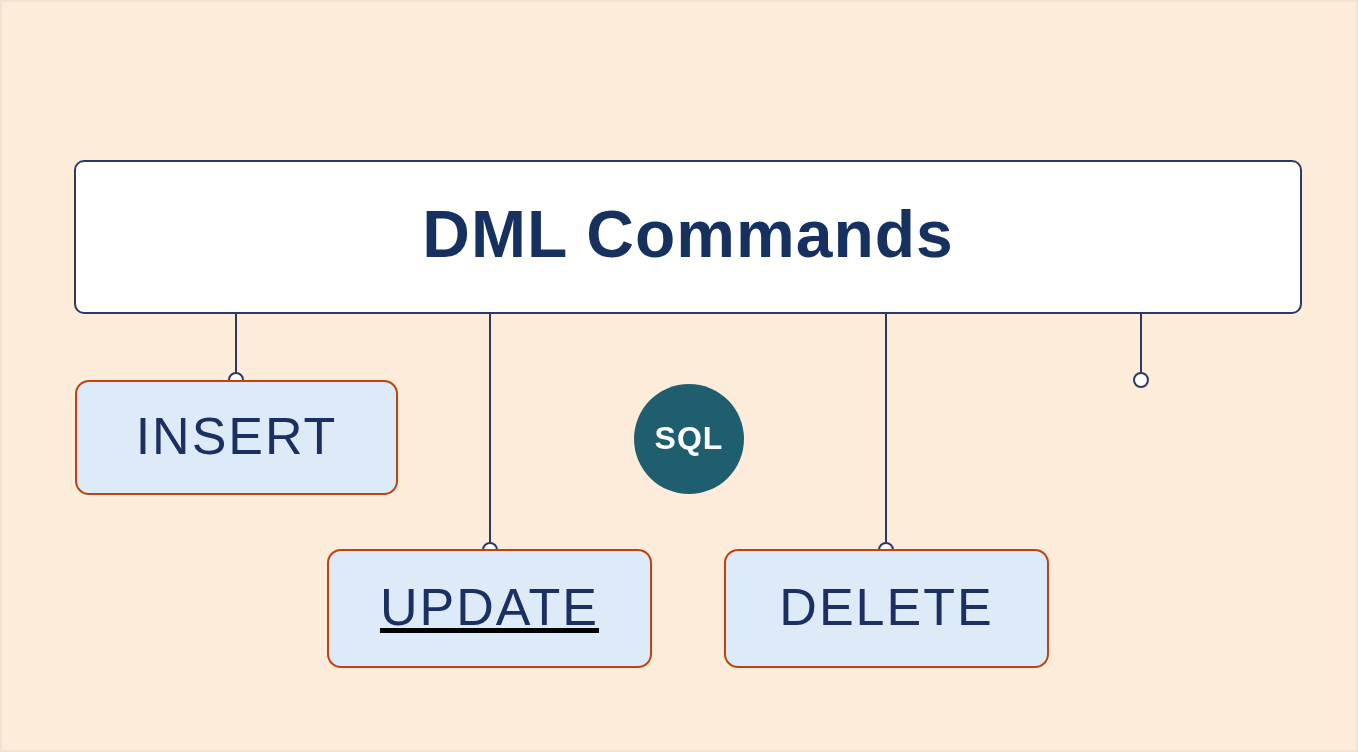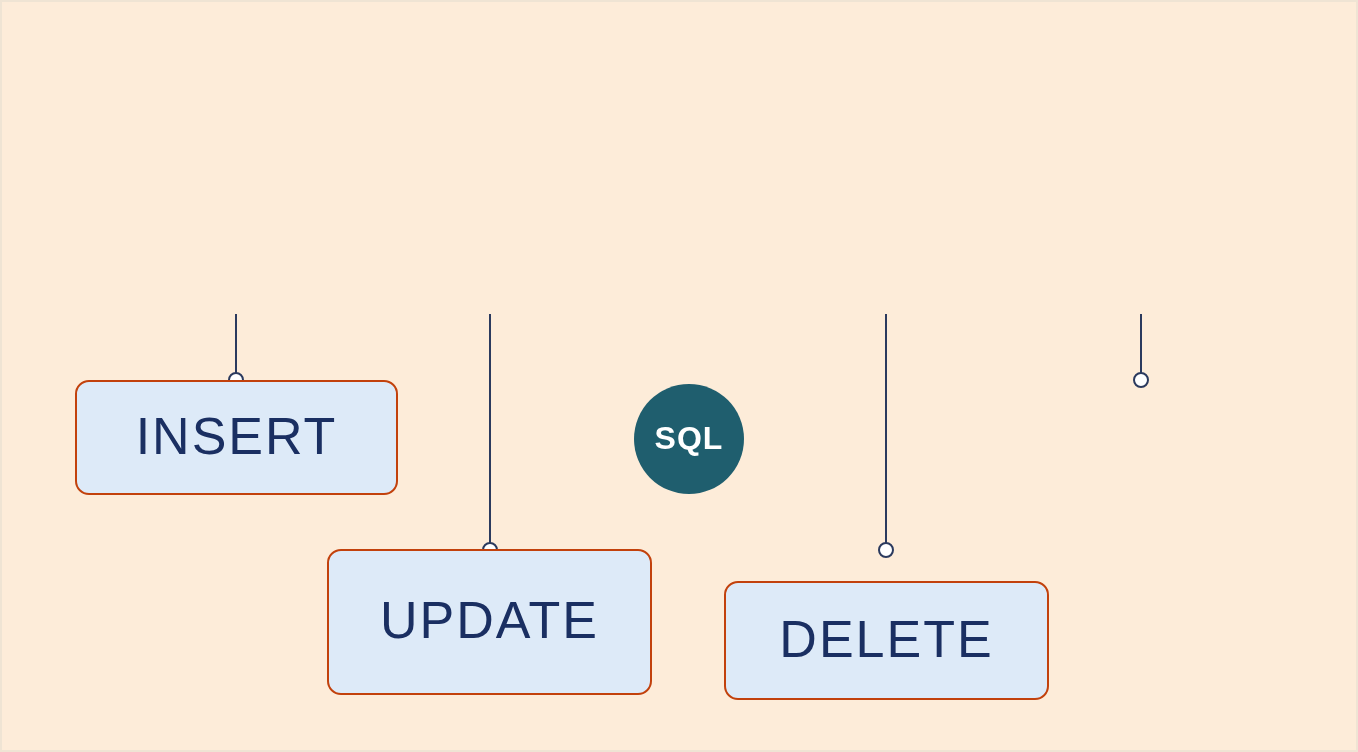--- a/index.html
+++ b/index.html
@@ -53,22 +53,22 @@
   }
   .node-label {
     color: #1a2f62;
     font-size: 52px;
     letter-spacing: 2px;
     line-height: 1;
     padding-bottom: 4px;
   }
   .node-insert { left: 73px;  top: 378px; width: 323px; height: 115px; }
   .node-select { left: 978px; top: 378px; width: 322px; height: 115px; }
-  .node-update { left: 325px; top: 547px; width: 325px; height: 146px; }
-  .node-delete { left: 722px; top: 547px; width: 325px; height: 119px; margin-top: 32px; }
+  .node-update { left: 325px; top: 547px; width: 325px; height: 119px; text-decoration: underline; }
+  .node-delete { left: 722px; top: 547px; width: 325px; height: 119px; }
   
   .connector {
     position: absolute;
     width: 2px;
     background: #2b3a5e;
   }
   .line-insert { left: 233px;  top: 312px; height: 66px; }
   .line-update { left: 487px;  top: 312px; height: 236px; }
   .line-delete { left: 883px;  top: 312px; height: 236px; }
   .line-select { left: 1138px; top: 312px; height: 66px; }
@@ -106,20 +106,23 @@
     letter-spacing: 1px;
     line-height: 1;
     padding-bottom: 2px;
   }
 </style>
 </head>
 <body>
 
 <div class="canvas">
 
+  <div class="title-box">
+    <span class="title-text">DML Commands</span>
+  </div>
 
   <div class="connector line-insert"></div>
   <div class="connector line-update"></div>
   <div class="connector line-delete"></div>
   <div class="connector line-select"></div>
 
   <div class="dot dot-insert"></div>
   <div class="dot dot-update"></div>
   <div class="dot dot-delete"></div>
   <div class="dot dot-select"></div>

